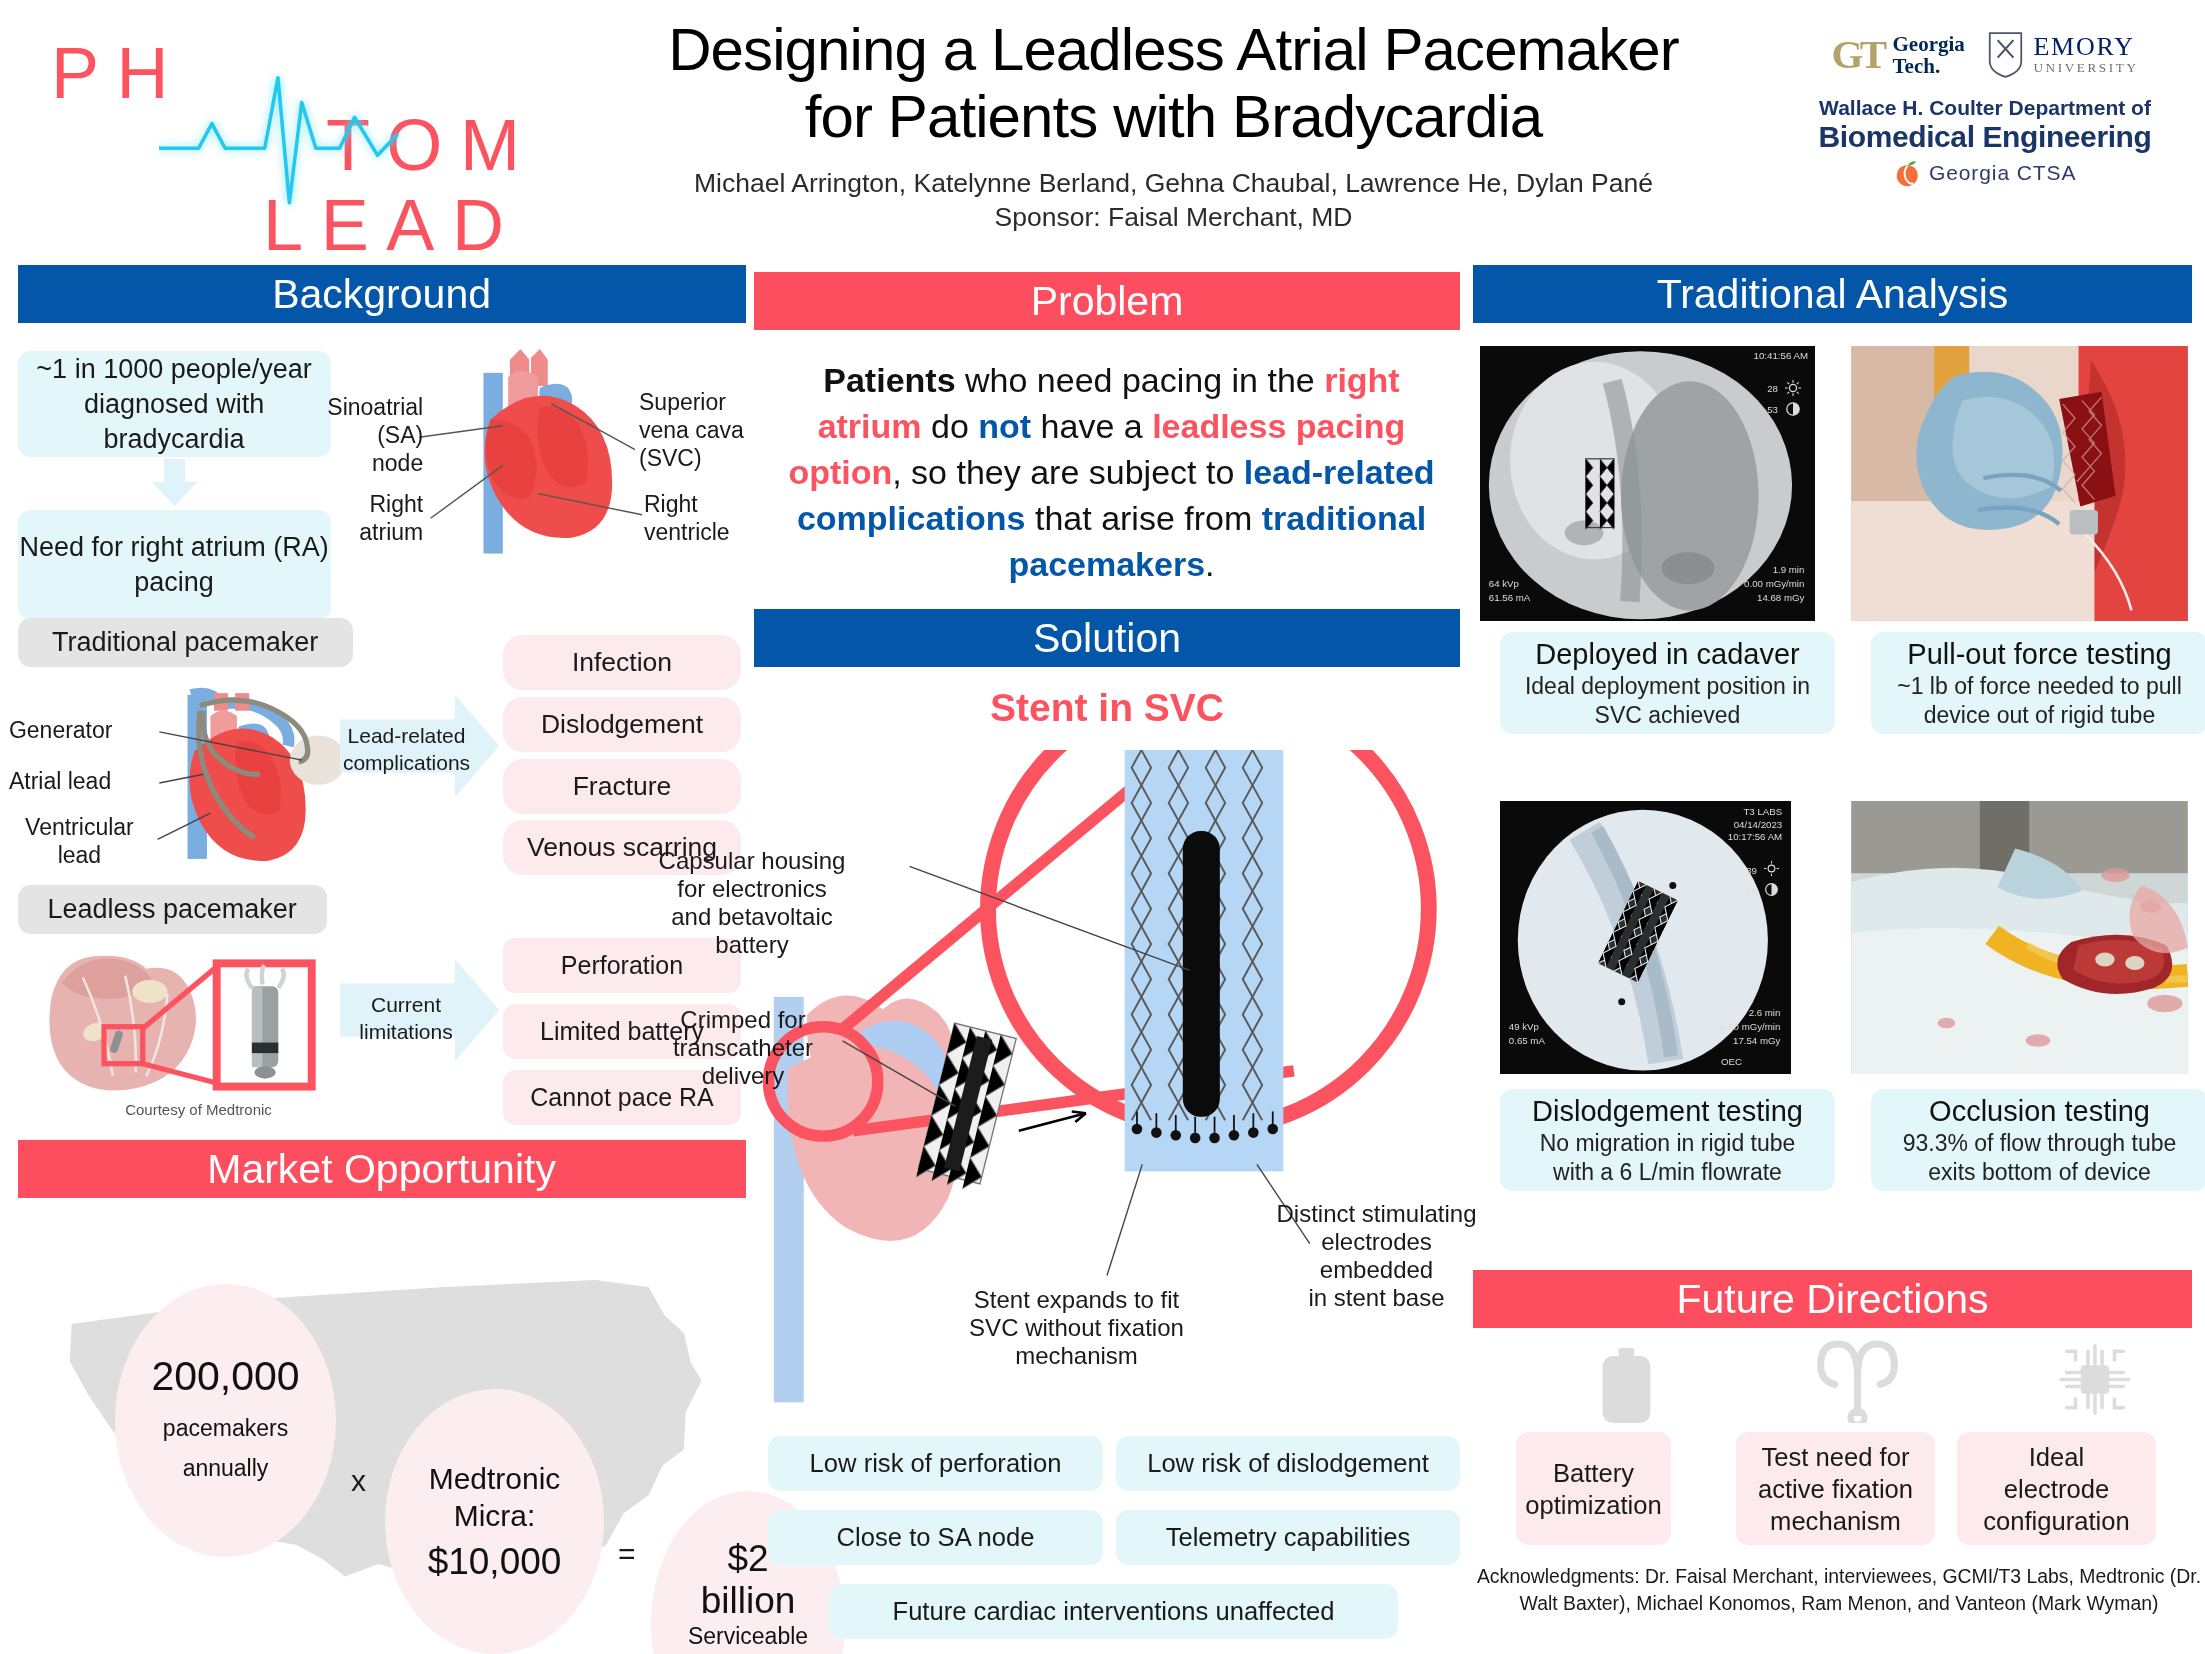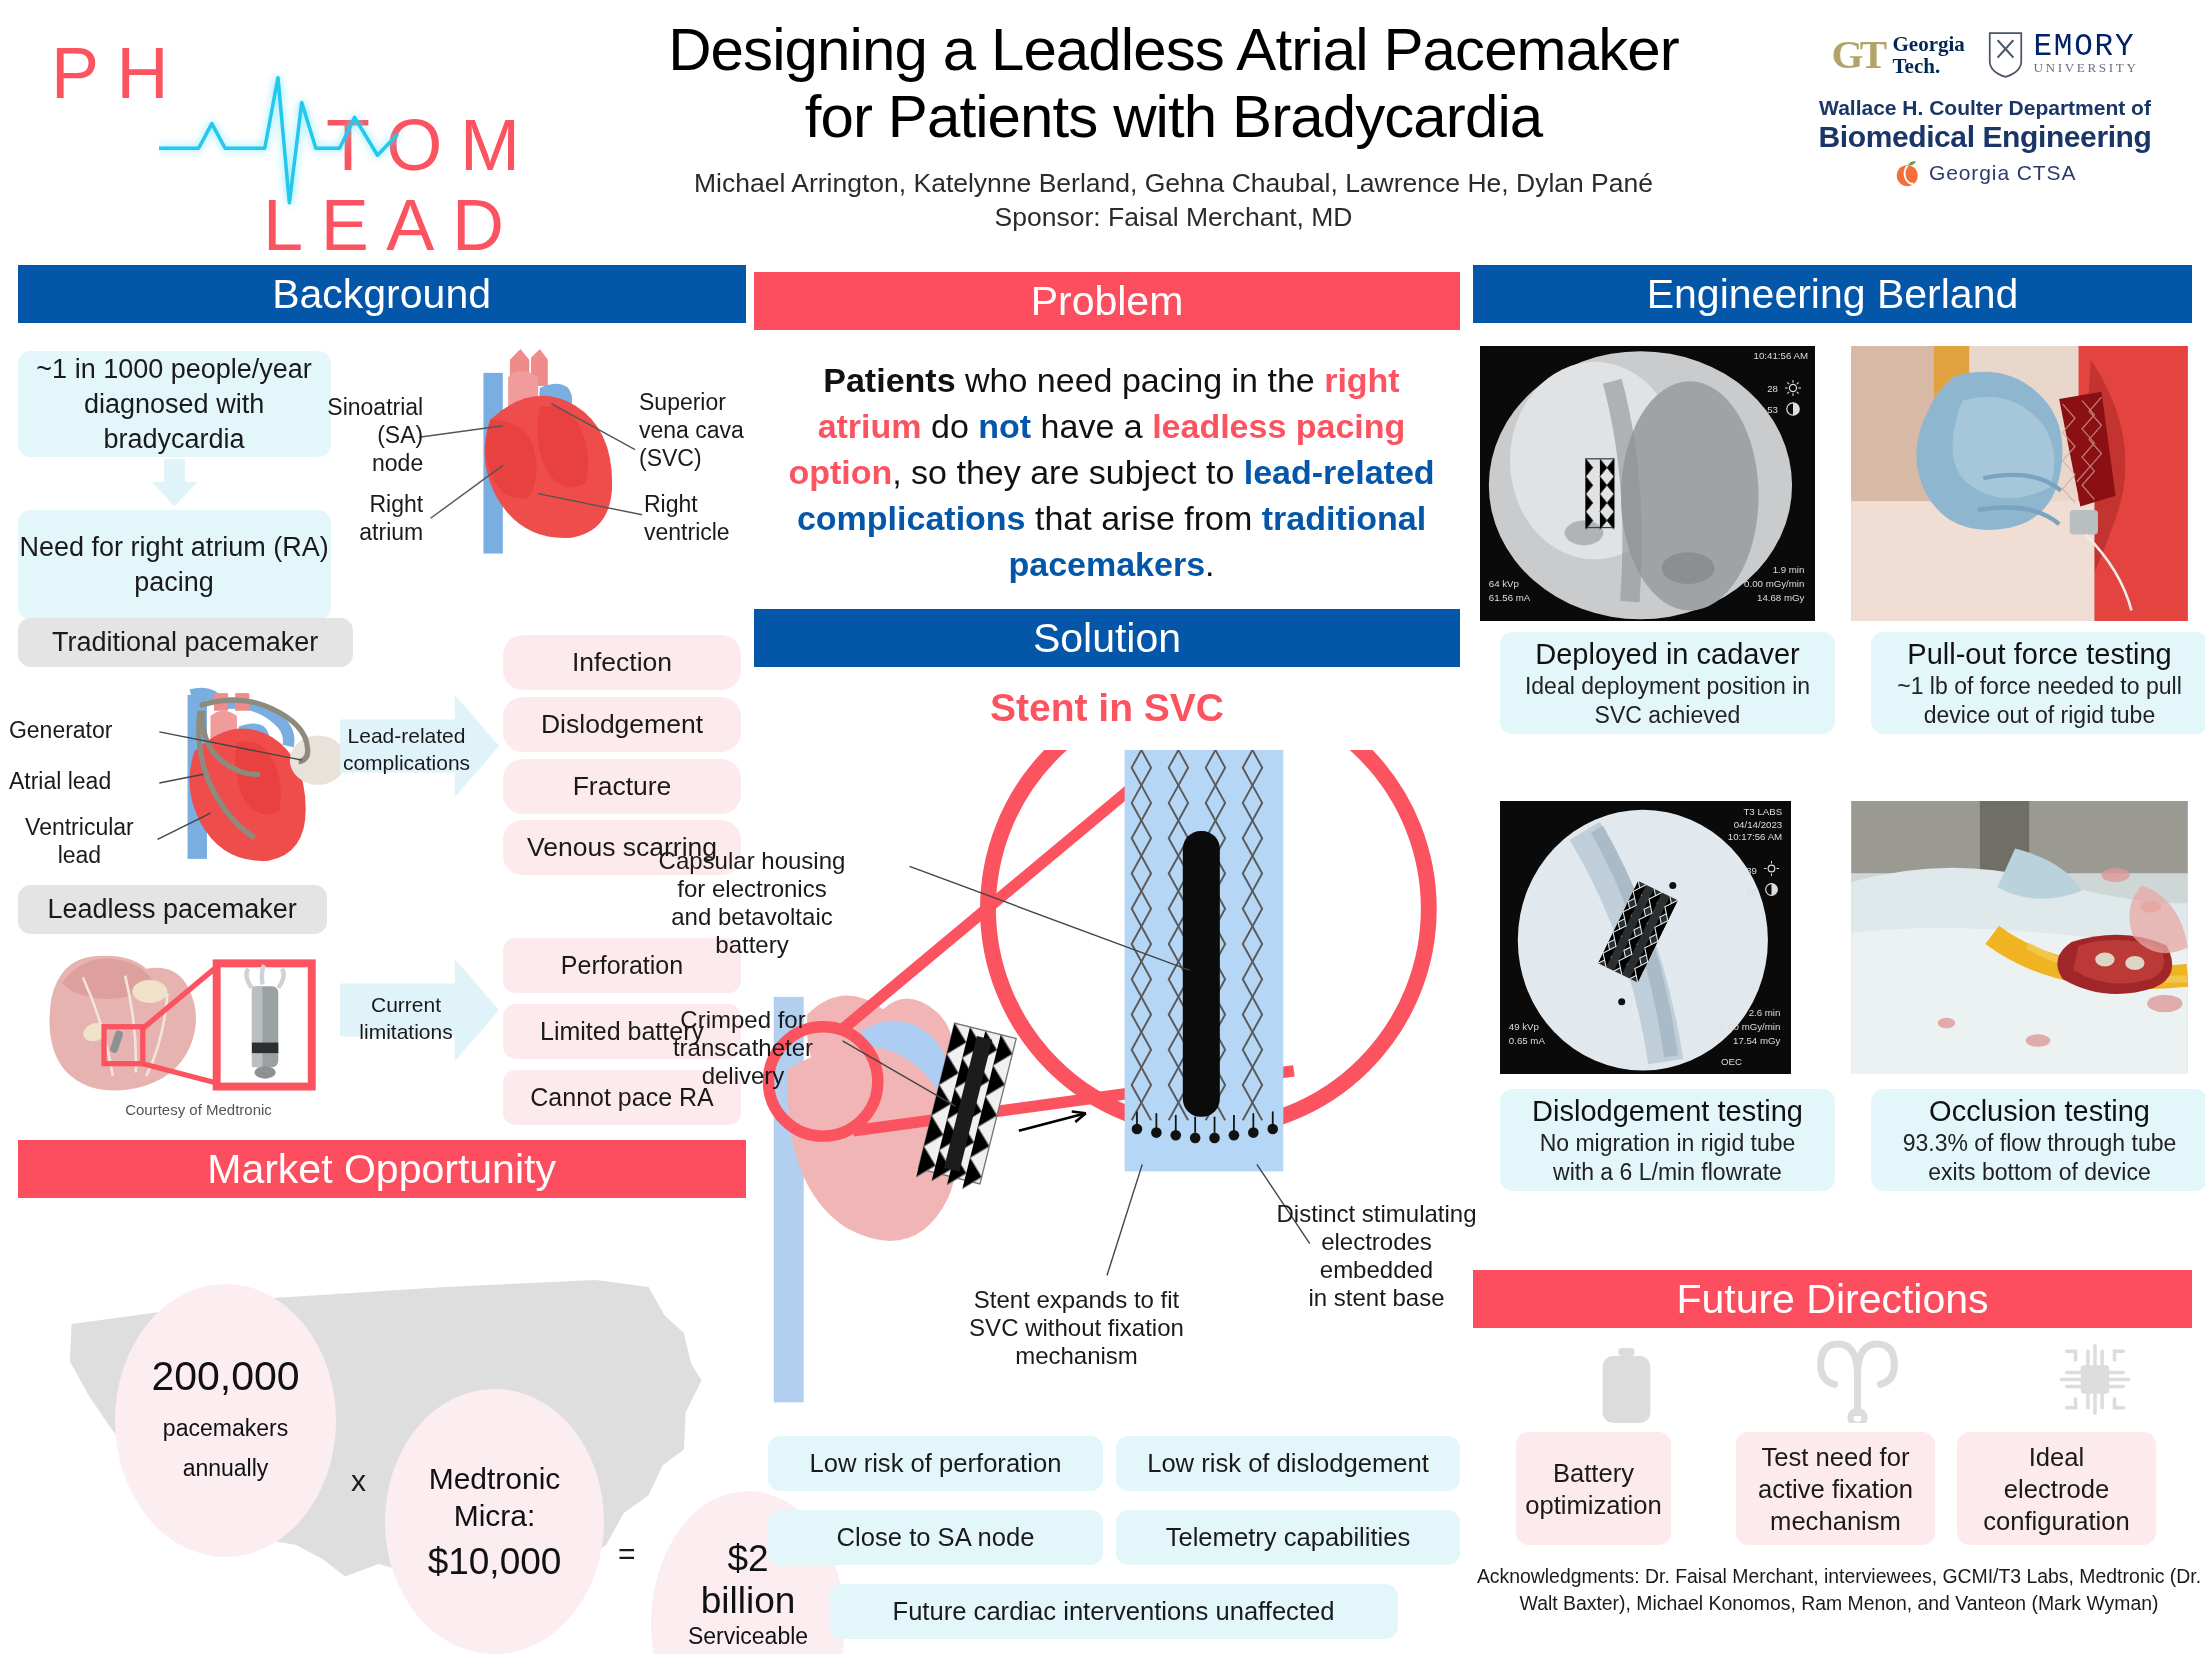--- a/index.html
+++ b/index.html
@@ -29,21 +29,21 @@
 
   .uni-box { position:absolute; left:1782px; top:19.4px; width:406px; }
   .uni-row { display:flex; align-items:center; justify-content:center; gap:23px; height:71px; }
   .gt-mark { display:flex; align-items:center; gap:8.8px; }
   .gt-glyph { font-size:41px; font-weight:bold; color:#b3a369; line-height:1;
               font-family:"Liberation Serif", serif; letter-spacing:-3.5px;}
   .gt-text { font-size:21px; font-weight:bold; color:#002855; line-height:22px;
              font-family:"Liberation Serif", serif; text-align:left; }
   .emory-mark { display:flex; align-items:center; gap:10.6px; }
   .emory-text { text-align:left; }
-  .emory-a { font-size:31px; color:#012169; font-family:Liberation Mono, monospace; letter-spacing:1.8px; line-height:26.5px;}
+  .emory-a { font-size:26px; color:#012169; font-family:Liberation Serif, serif; letter-spacing:1.8px; line-height:26.5px;}
   .emory-b { font-size:13.2px; color:#6b7280; font-family:"Liberation Serif", serif; letter-spacing:2.6px; }
   .dept1 { text-align:center; font-size:21px; font-weight:bold; color:#1a3668; margin-top:5.3px; }
   .dept2 { text-align:center; font-size:30px; font-weight:bold; color:#1a3668; line-height:34px; letter-spacing:-0.4px;}
   .ctsa { display:flex; align-items:center; justify-content:center; gap:8.8px; margin-top:5.3px; }
   .ctsa-text { font-size:21px; color:#2f3a6e; letter-spacing:0.9px; }
 
   
   .banner { position:absolute; color:#fff; text-align:center; font-size:41px;
             line-height:58px; height:58px; font-weight:400; }
   .banner.blue { background:#0456a8; }
@@ -387,21 +387,21 @@
     <div class="sol-lbl" style="left:212px; top:536px; width:221px; text-align:center;">Stent expands to fit<br>SVC without fixation<br>mechanism</div>
     <div class="sol-lbl" style="left:512px; top:450px; width:221px; text-align:center;">Distinct stimulating<br>electrodes embedded<br>in stent base</div>
   </div>
 
   <div class="pill cyan sol-pill" style="left:768px; top:1436px; width:335px;">Low risk of perforation</div>
   <div class="pill cyan sol-pill" style="left:1116px; top:1436px; width:344px;">Low risk of dislodgement</div>
   <div class="pill cyan sol-pill" style="left:768px; top:1510px; width:335px;">Close to SA node</div>
   <div class="pill cyan sol-pill" style="left:829px; top:1584px; width:569px;">Future cardiac interventions unaffected</div>
   <div class="pill cyan sol-pill" style="left:1116px; top:1510px; width:344px;">Telemetry capabilities</div>
 
-  <div class="banner blue" style="left:1473px; top:265px; width:719px;">Engineering Berland</div>
+  <div class="banner blue" style="left:1473px; top:265px; width:719px;">Traditional Analysis</div>
 
   <div class="ea-img" style="left:1480px; top:346px; width:335px; height:275px;">
     <svg viewBox="0 0 380 312" width="335" height="275">
       <rect width="380" height="312" fill="#0a0a0a"></rect>
       <ellipse cx="182" cy="158" rx="172" ry="152" fill="#c9cbcc"></ellipse>
       <ellipse cx="130" cy="130" rx="96" ry="112" fill="#e0e2e3"></ellipse>
       <ellipse cx="238" cy="170" rx="78" ry="130" fill="#9fa3a5"></ellipse>
       <path d="M150 40 q30 110 20 250" stroke="#8e9294" stroke-width="22" fill="none" opacity="0.6"></path>
       <ellipse cx="118" cy="212" rx="22" ry="14" fill="#b0b4b6"></ellipse>
       <ellipse cx="236" cy="252" rx="30" ry="18" fill="#8b8f91"></ellipse>

